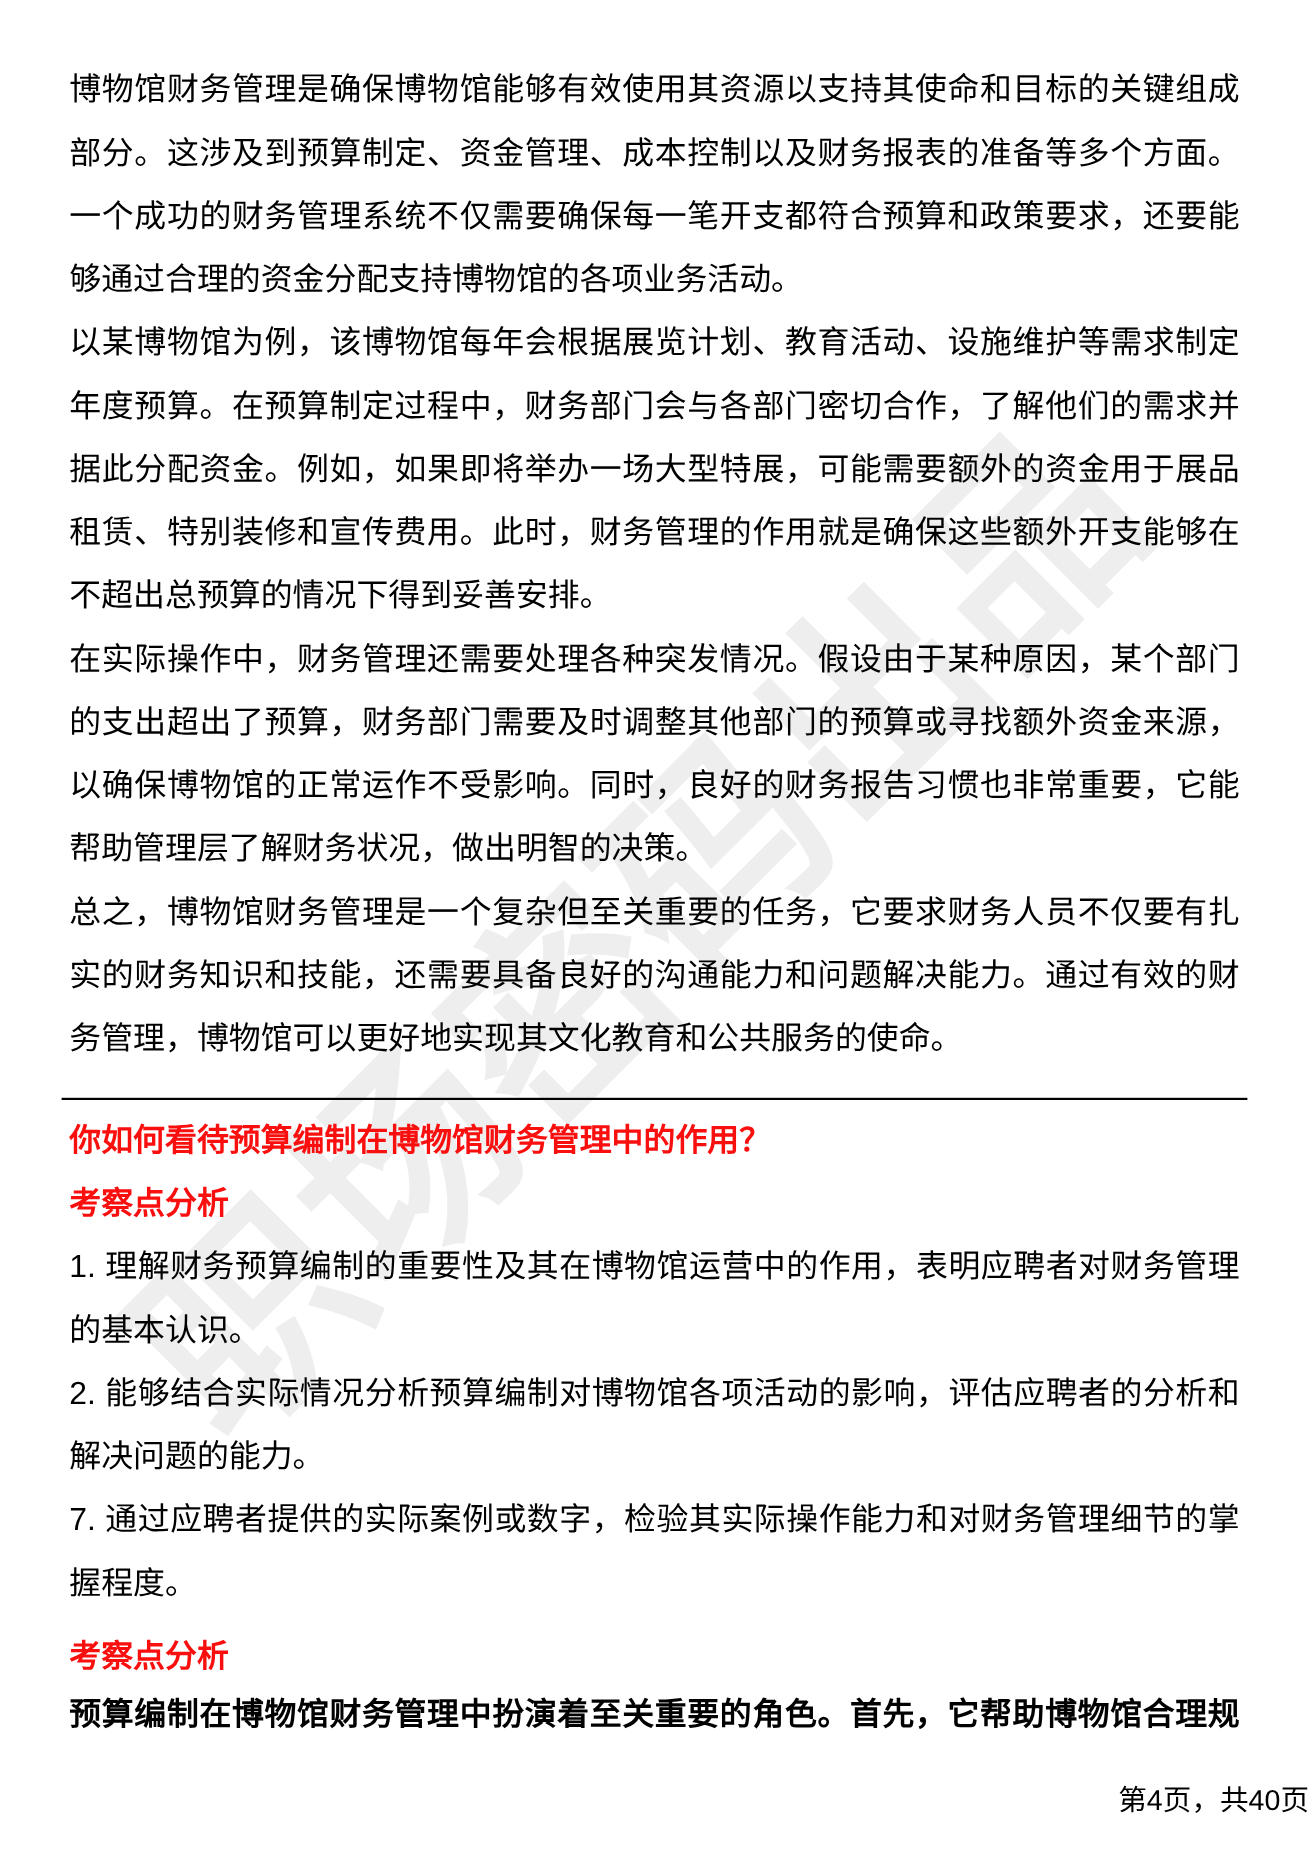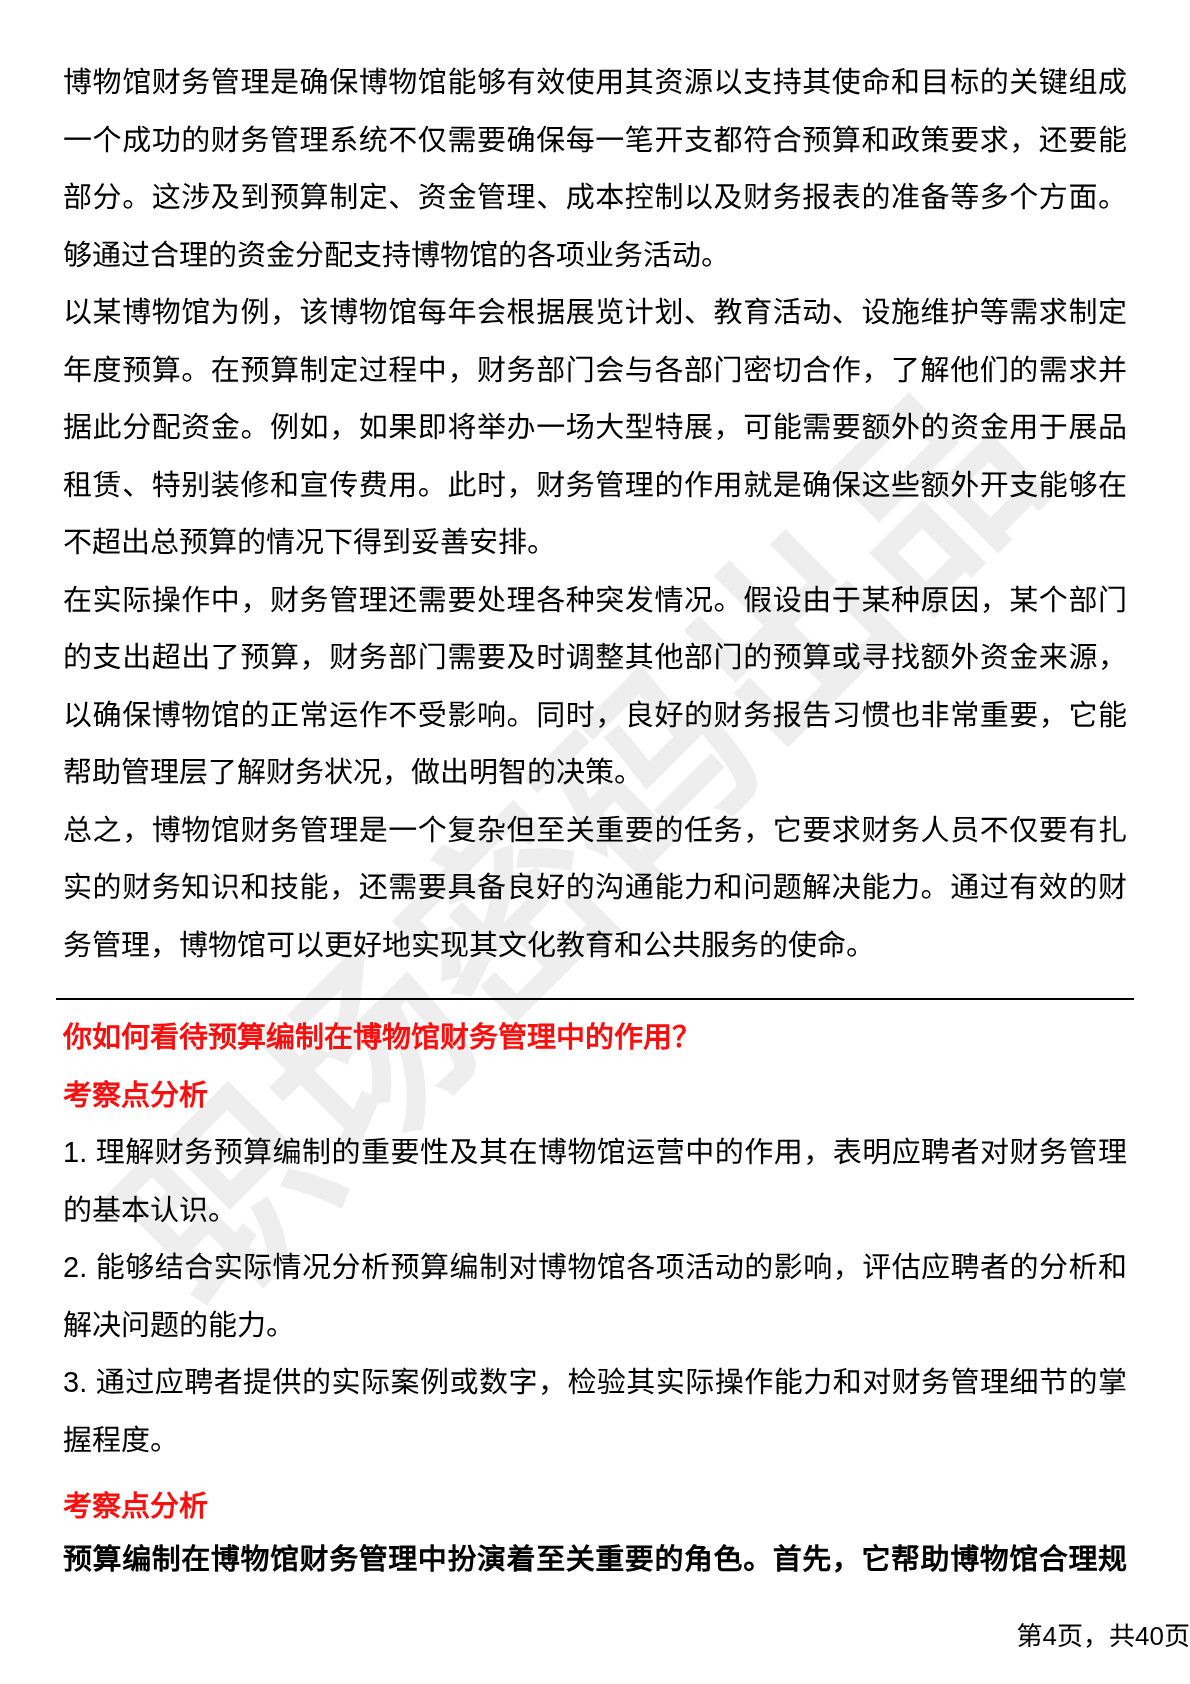--- a/index.html
+++ b/index.html
@@ -78,22 +78,22 @@
 
 <div class="page">
 
   <div class="watermark">职场密码出品</div>
 
   <main class="content">
 
     <section>
       <div class="para">
           <div class="line fill">博物馆财务管理是确保博物馆能够有效使用其资源以支持其使命和目标的关键组成</div>
+          <div class="line fill">部分。这涉及到预算制定、资金管理、成本控制以及财务报表的准备等多个方面。</div>
           <div class="line fill">一个成功的财务管理系统不仅需要确保每一笔开支都符合预算和政策要求，还要能</div>
-          <div class="line fill">部分。这涉及到预算制定、资金管理、成本控制以及财务报表的准备等多个方面。</div>
           <div class="line">够通过合理的资金分配支持博物馆的各项业务活动。</div>
         </div>
       <div class="para">
           <div class="line fill">以某博物馆为例，该博物馆每年会根据展览计划、教育活动、设施维护等需求制定</div>
           <div class="line fill">年度预算。在预算制定过程中，财务部门会与各部门密切合作，了解他们的需求并</div>
           <div class="line fill">据此分配资金。例如，如果即将举办一场大型特展，可能需要额外的资金用于展品</div>
           <div class="line fill">租赁、特别装修和宣传费用。此时，财务管理的作用就是确保这些额外开支能够在</div>
           <div class="line">不超出总预算的情况下得到妥善安排。</div>
         </div>
       <div class="para">
@@ -118,21 +118,21 @@
     <section>
       <div class="para">
           <div class="line fill">1. 理解财务预算编制的重要性及其在博物馆运营中的作用，表明应聘者对财务管理</div>
           <div class="line">的基本认识。</div>
         </div>
       <div class="para">
           <div class="line fill">2. 能够结合实际情况分析预算编制对博物馆各项活动的影响，评估应聘者的分析和</div>
           <div class="line">解决问题的能力。</div>
         </div>
       <div class="para">
-          <div class="line fill">3. 通过应聘者提供的实际案例或数字，检验其实际操作能力和对财务管理细节的掌</div>
+          <div class="line fill">7. 通过应聘者提供的实际案例或数字，检验其实际操作能力和对财务管理细节的掌</div>
           <div class="line">握程度。</div>
         </div>
     </section>
 
     <h3 class="red-heading answer-heading">考察点分析</h3>
 
     <div class="para answer">
         <div class="line fill">预算编制在博物馆财务管理中扮演着至关重要的角色。首先，它帮助博物馆合理规</div>
       </div>
 

